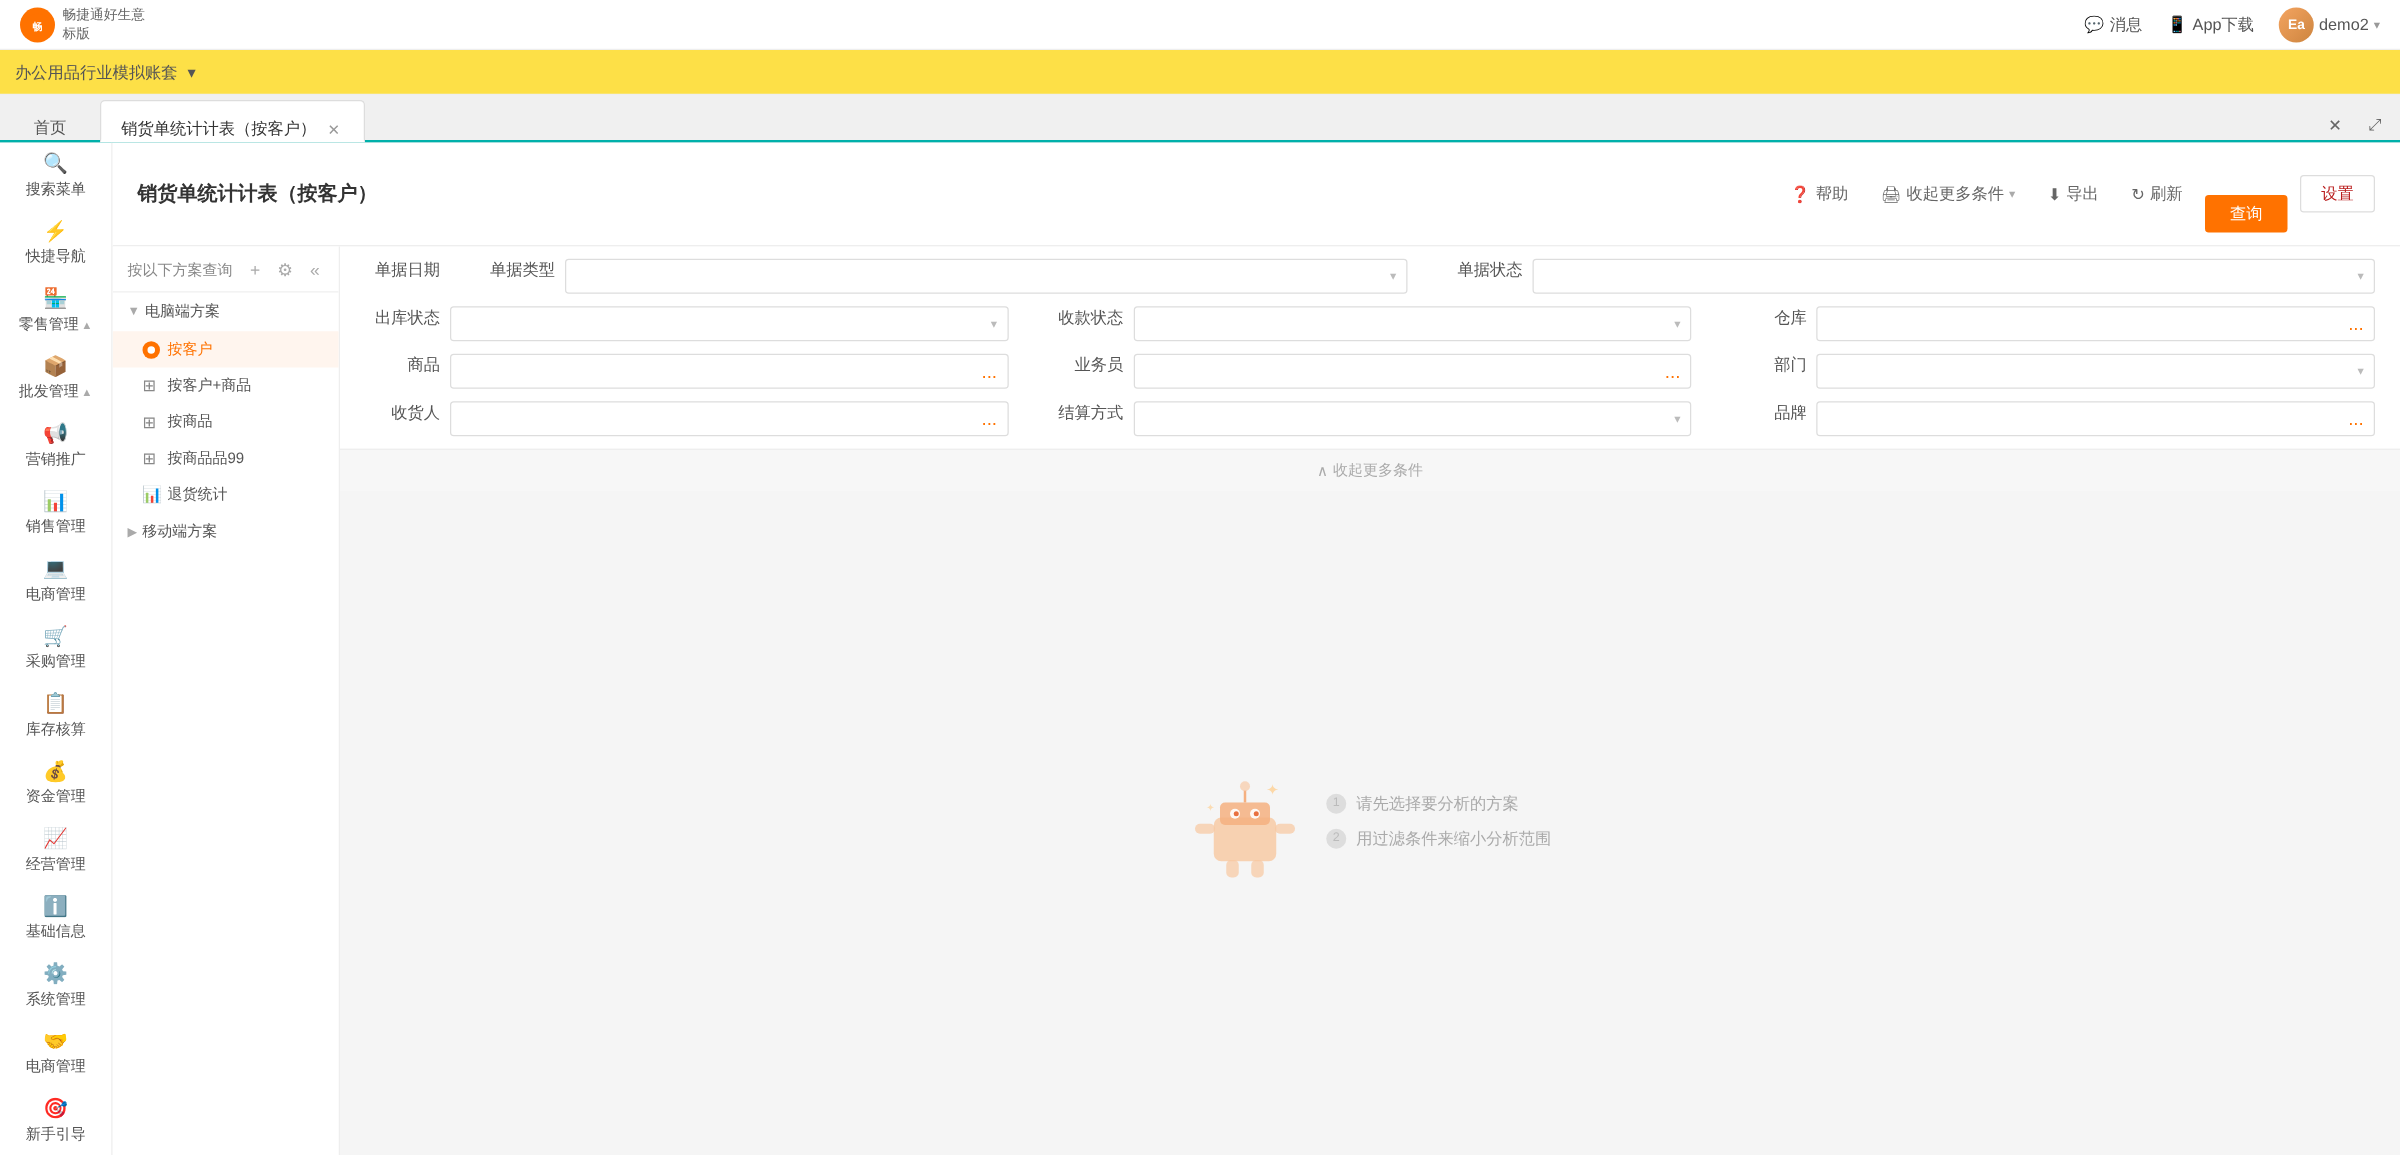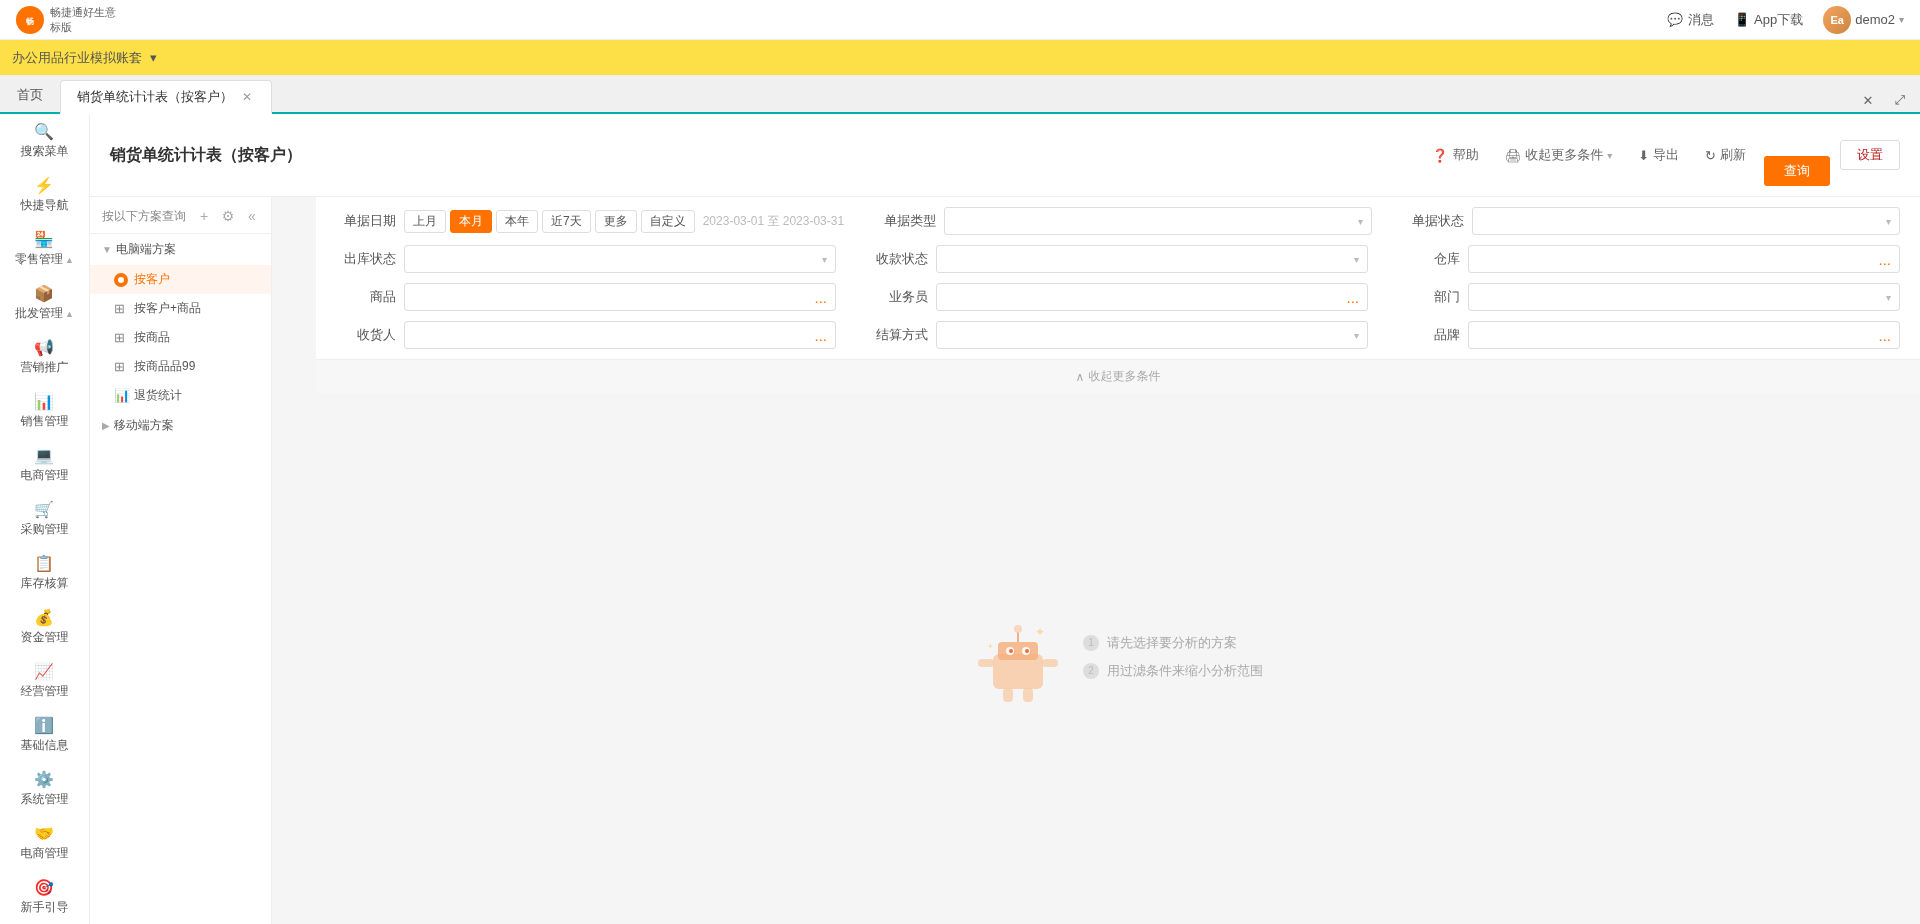--- a/index.html
+++ b/index.html
@@ -75,29 +75,30 @@
       background: #f0f0f0;
       display: flex;
       align-items: flex-end;
       padding: 0;
       border-bottom: 2px solid #00b0aa;
     }
     .tab-item {
       height: 34px;
       padding: 0 16px;
       display: flex;
-      align-items: center;
+      align-items: flex-end;
       gap: 6px;
       font-size: 13px;
       cursor: pointer;
       border-top-left-radius: 4px;
       border-top-right-radius: 4px;
       background: #f0f0f0;
       color: #555;
       border: 1px solid transparent;
+      margin-left: 10px;
     }
     .tab-item.home {
       background: #f0f0f0;
       color: #555;
     }
     .tab-item.active {
       background: #fff;
       color: #333;
       border: 1px solid #ddd;
       border-bottom: 2px solid #fff;
@@ -250,21 +251,20 @@
       flex-direction: column;
       background: #f5f5f5;
       overflow: hidden;
     }
 
     
     .content-wrapper {
       flex: 1;
       display: flex;
       overflow: hidden;
-      gap: 44px;
     }
 
     .scheme-sidebar {
       width: 182px;
       background: #fff;
       border-right: 1px solid #eee;
       display: flex;
       flex-direction: column;
       overflow-y: auto;
     }
@@ -347,21 +347,21 @@
       overflow: hidden;
     }
 
     .filter-top {
       background: #fff;
       padding: 10px 20px 0;
     }
 
     .filter-row-grid {
       display: flex;
-      align-items: center;
+      align-items: flex-start;
       margin-bottom: 10px;
       gap: 8px;
     }
 
     .flabel {
       font-size: 13px;
       color: #555;
       white-space: nowrap;
       width: 60px;
       text-align: right;
@@ -686,29 +686,20 @@
             <span>移动端方案</span>
           </div>
         </div>
 
         <div class="filter-main">
 
           <div class="filter-top">
 
             <div class="filter-row-grid">
               <span class="flabel">单据日期</span>
-              <div class="fdate-btns">
-                <button class="fdate-btn">上月</button>
-                <button class="fdate-btn active">本月</button>
-                <button class="fdate-btn">本年</button>
-                <button class="fdate-btn">近7天</button>
-                <button class="fdate-btn">更多</button>
-                <button class="fdate-btn">自定义</button>
-                <span class="fdate-range">2023-03-01 至 2023-03-31</span>
-              </div>
               <div class="mid-divider"></div>
               <span class="flabel">单据类型</span>
               <div class="fselect" style="flex:1;min-width:280px;">
                 <span></span>
                 <span class="fselect-arrow">▾</span>
               </div>
               <div class="mid-divider"></div>
               <span class="flabel">单据状态</span>
               <div class="fselect" style="flex:1;min-width:240px;">
                 <span></span>

